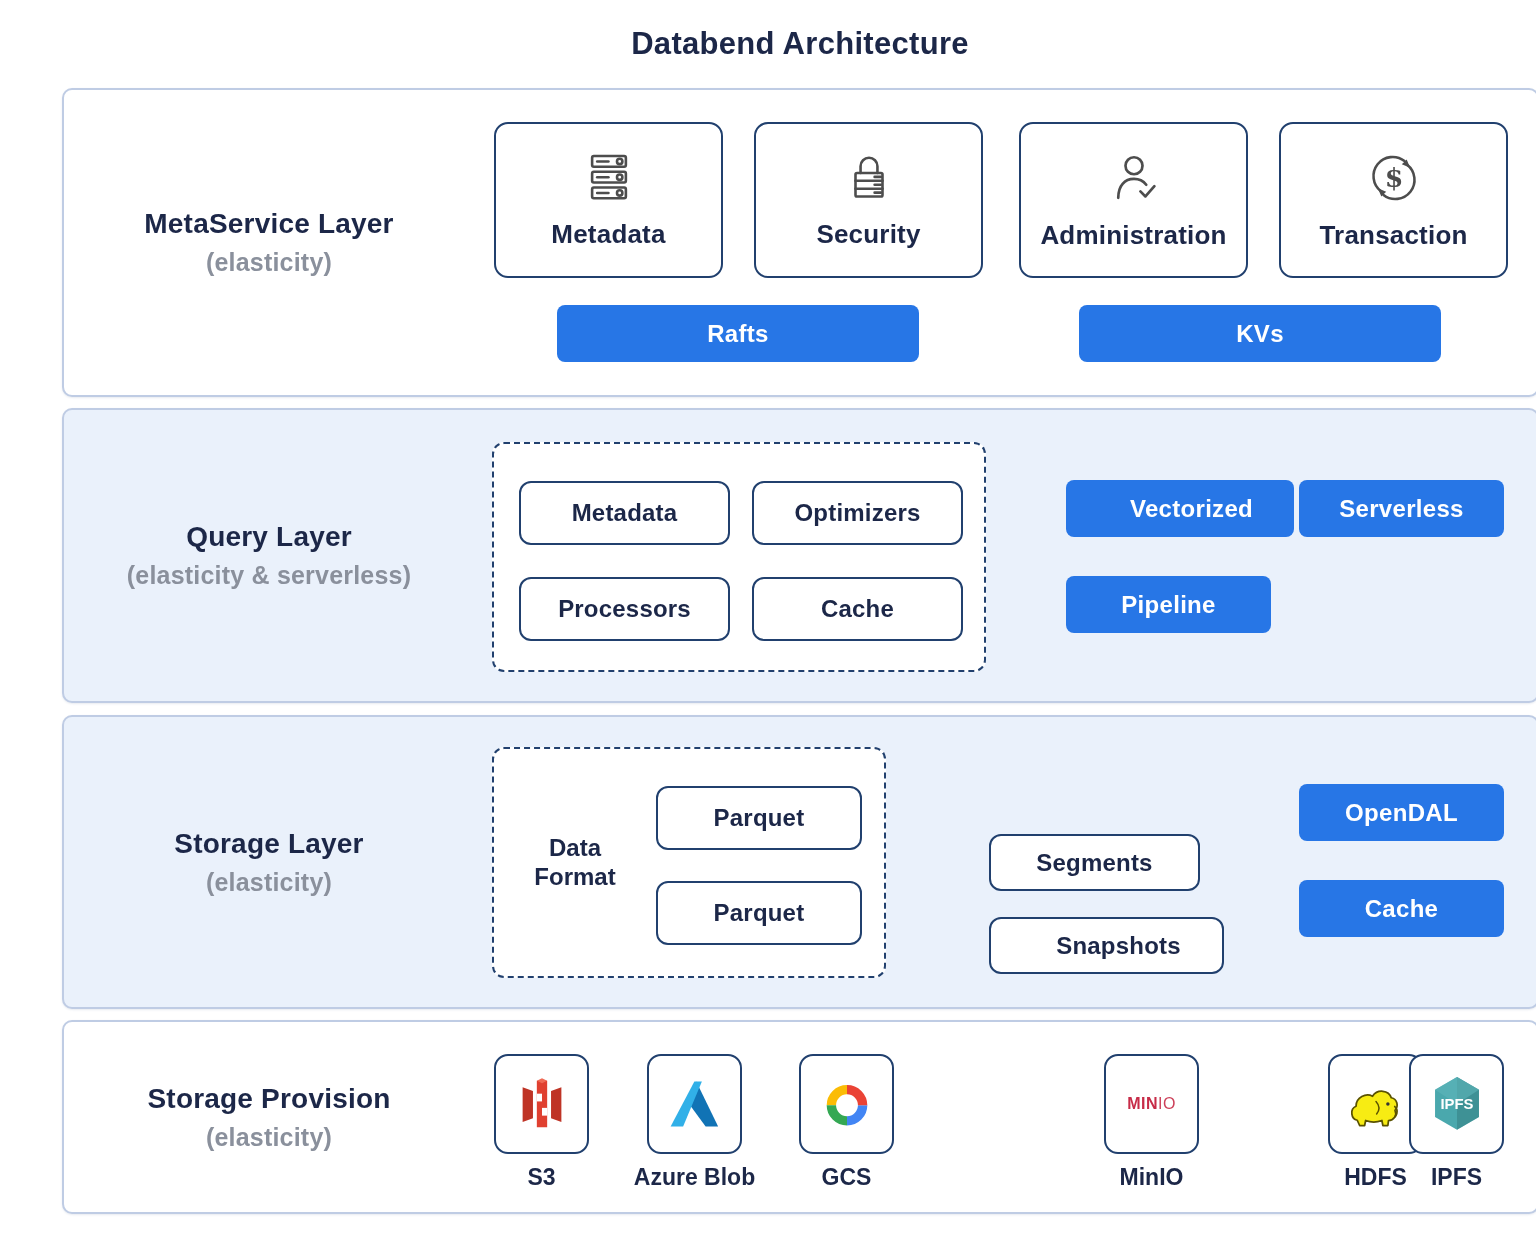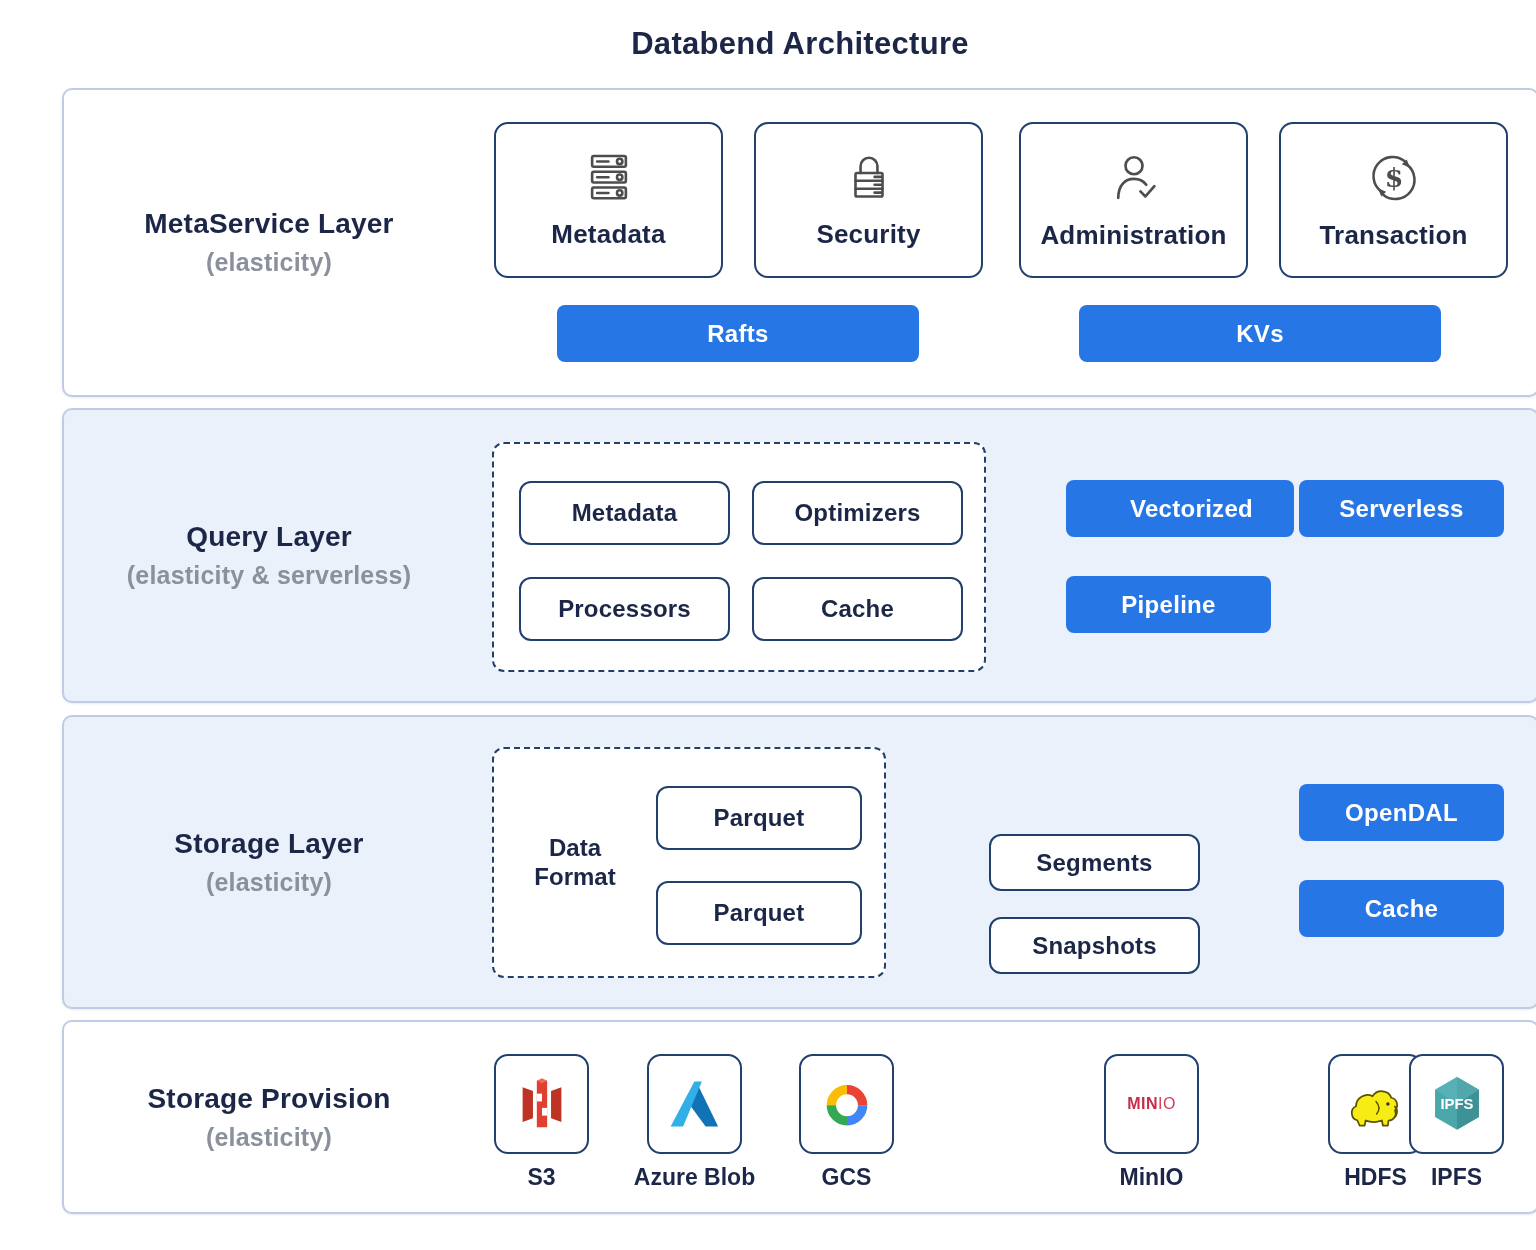--- a/index.html
+++ b/index.html
@@ -159,21 +159,21 @@
 
     <div class="dashed" style="left:428px;top:30px;width:390px;height:227px;">
       <div class="df-label">
         <span>Data Format</span>
       </div>
       <div class="wbox" style="left:162px;top:37px;width:202px;height:60px;">Parquet</div>
       <div class="wbox" style="left:162px;top:132px;width:202px;height:60px;">Parquet</div>
     </div>
 
     <div class="wbox" style="left:925px;top:117px;width:207px;height:53px;">Segments</div>
-    <div class="wbox" style="left:925px;top:200px;width:207px;height:53px;">Snapshots</div>
+    <div class="wbox" style="left:925px;top:200px;width:207px;height:53px;padding-left:24px;">Snapshots</div>
 
     <div class="btn" style="left:1235px;top:67px;width:205px;height:57px;">OpenDAL</div>
     <div class="btn" style="left:1235px;top:163px;width:205px;height:57px;">Cache</div>
   </section>
 
   <section class="layer" style="top:1020px;height:190px;">
     <div class="layer-label">
       <div class="layer-name">Storage Provision</div>
       <div class="layer-sub">(elasticity)</div>
     </div>

